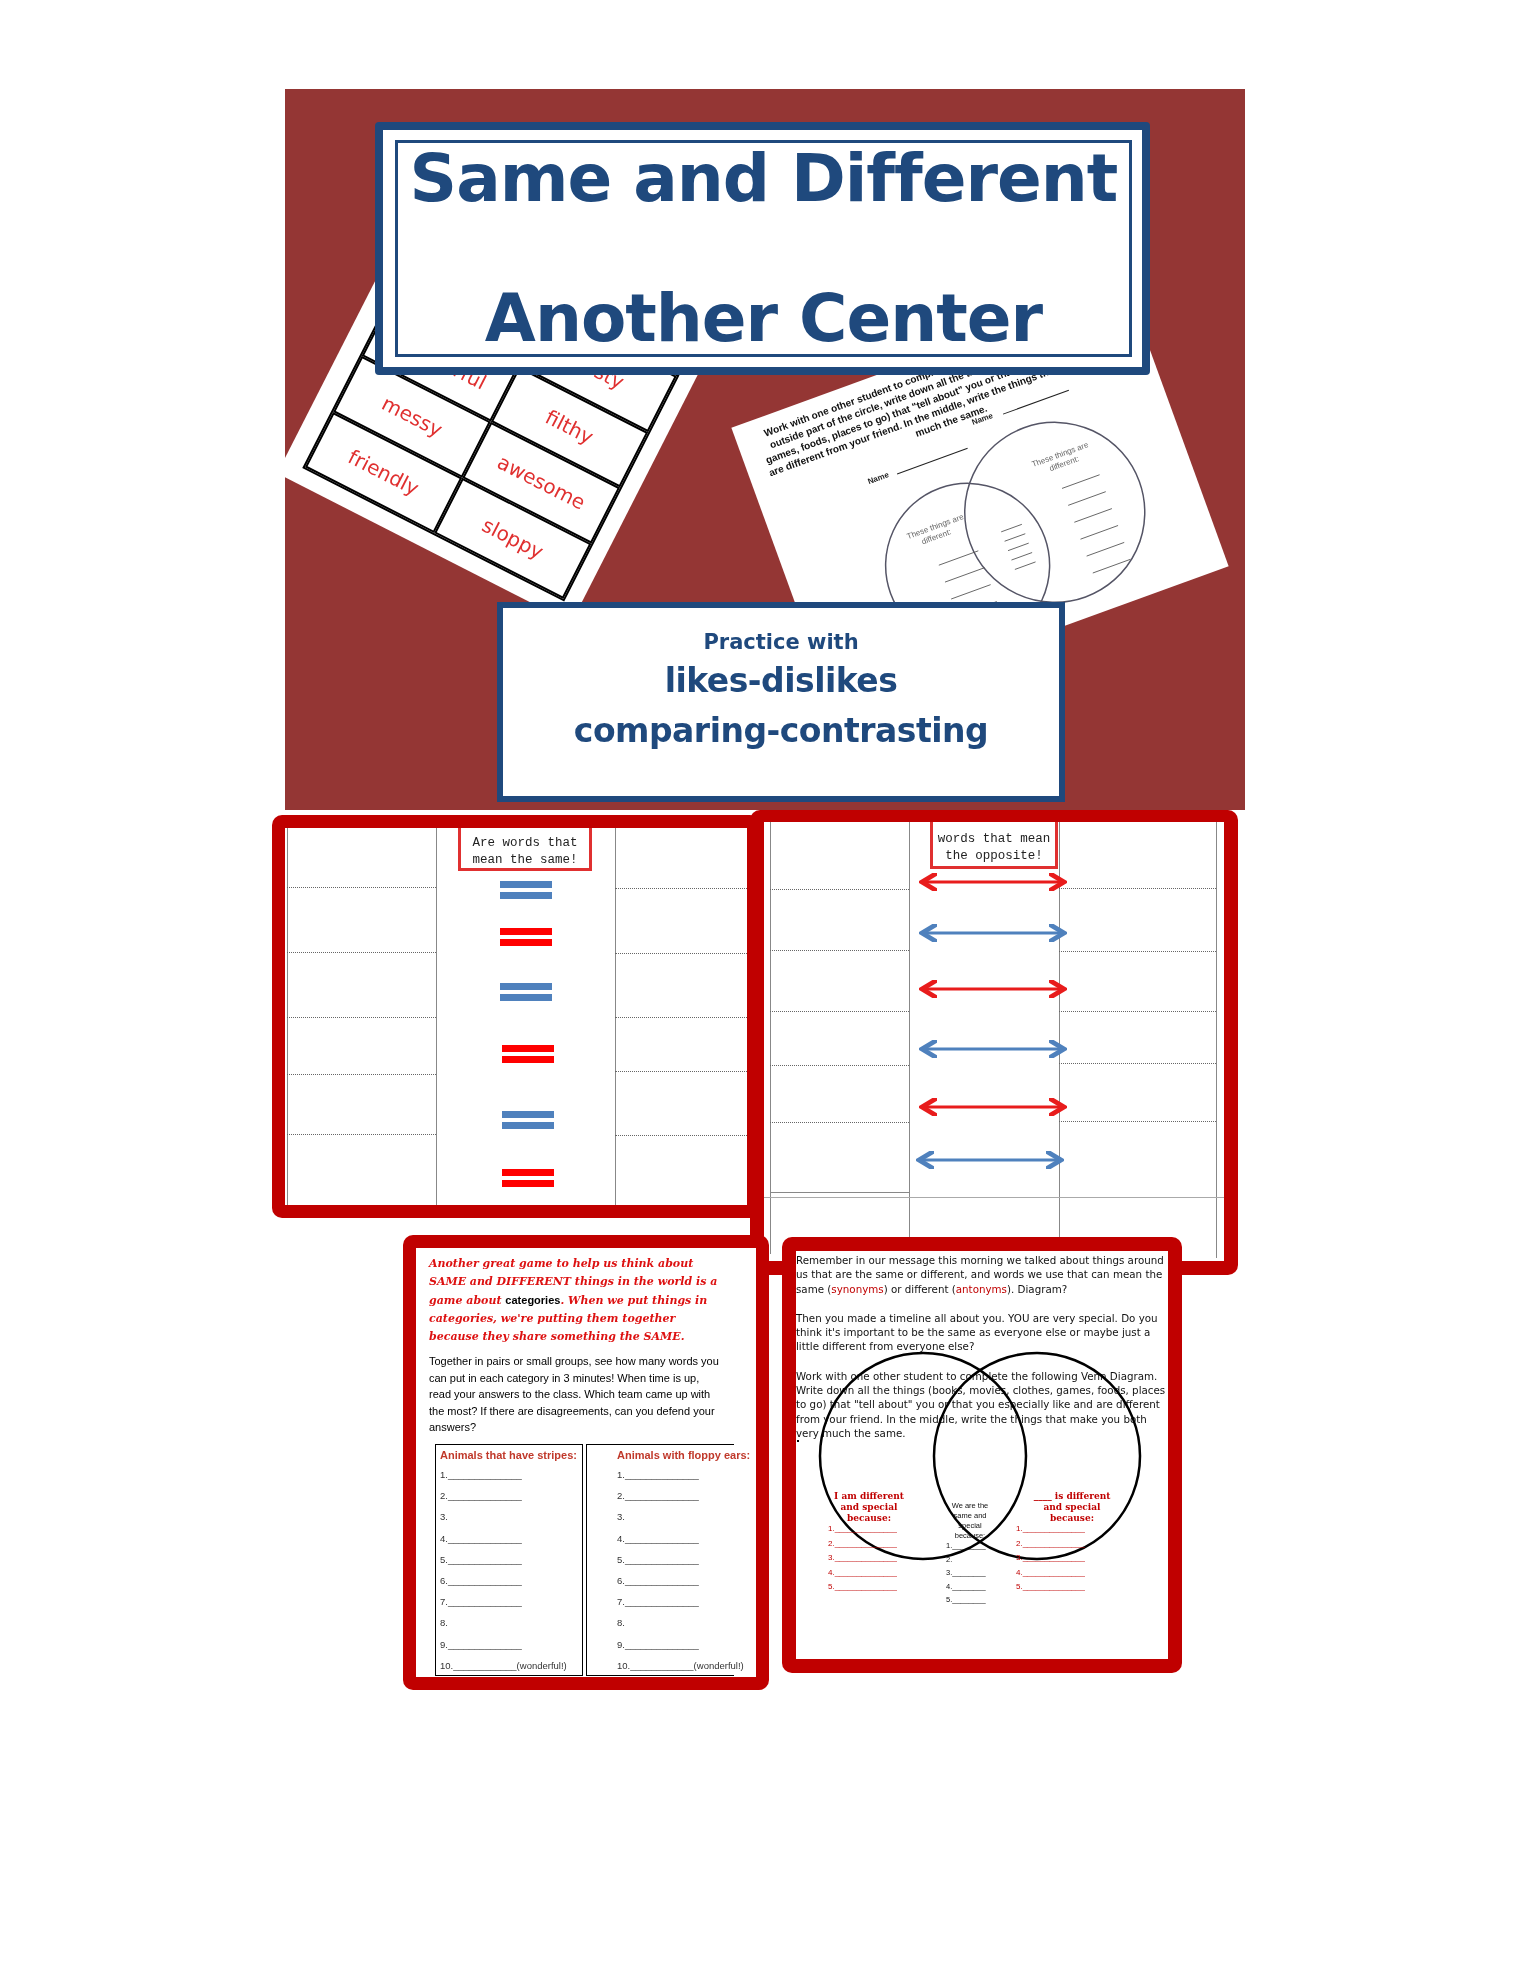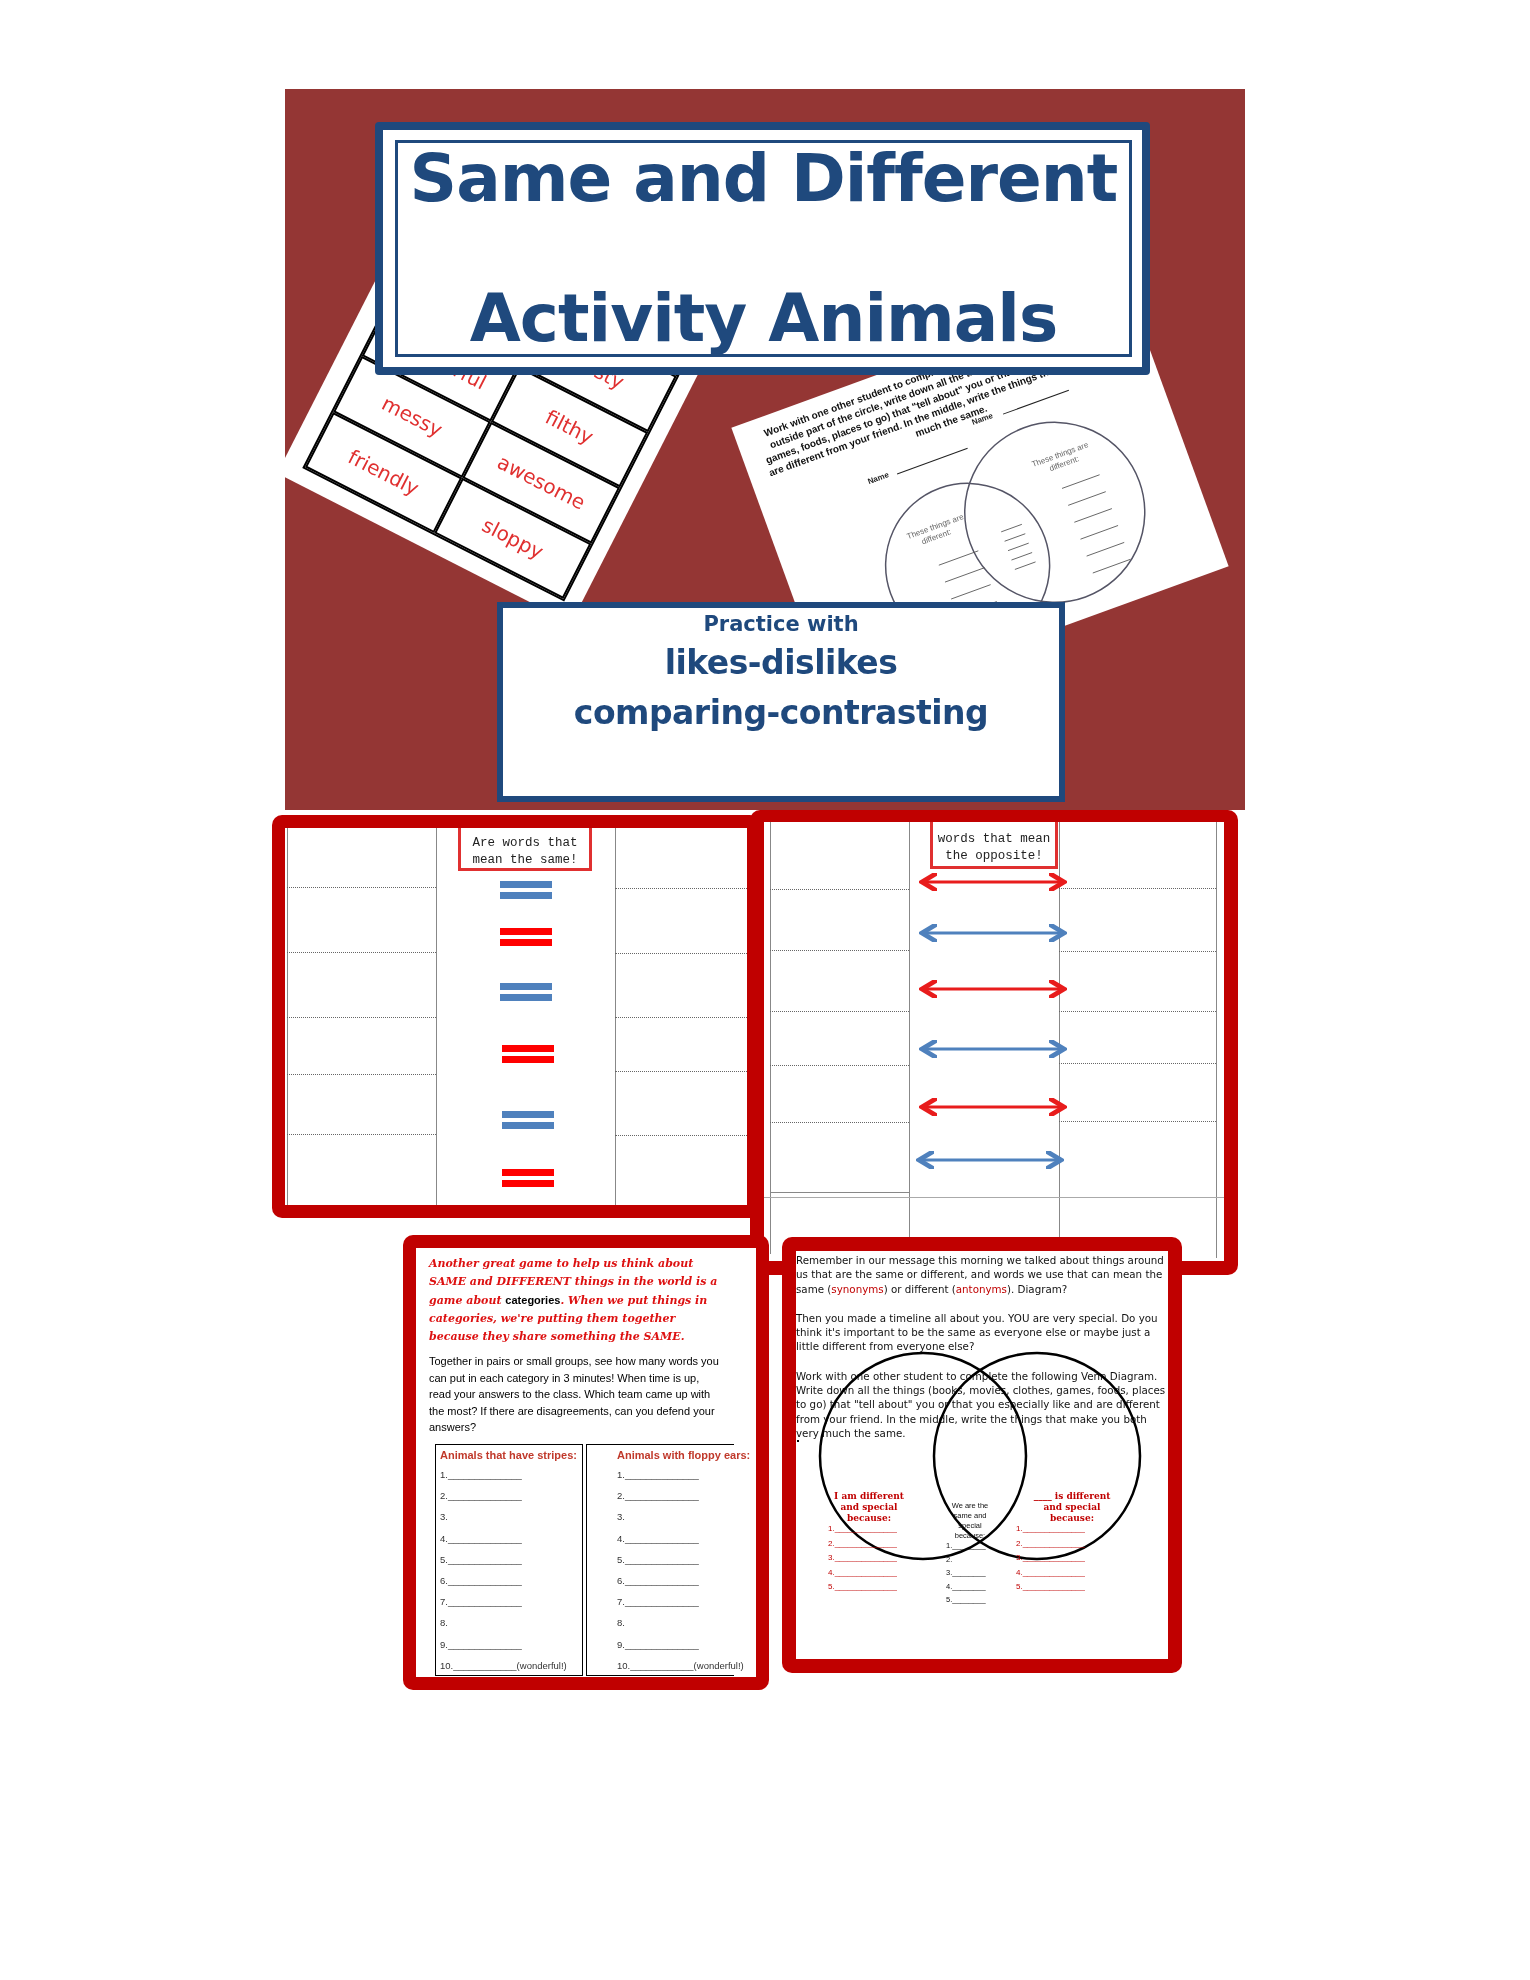--- a/index.html
+++ b/index.html
@@ -18,21 +18,21 @@
   .syn-grid { position:absolute; left:20px; top:20px; width:290px; height:250px; display:grid; grid-template-columns:1fr 1fr; grid-template-rows:repeat(4,1fr); border:2px solid #000; }
   .syn-cell { border:2px solid #000; display:flex; align-items:center; justify-content:center; color:#e03030; font-family:"DejaVu Sans", sans-serif; font-size:20px; }
 
   
   .venn-card { left:485px; top:258px; width:420px; height:300px; background:#fff; transform:rotate(-20deg); transform-origin:50% 50%; }
   .venn-card .txt { position:absolute; left:14px; top:10px; width:390px; font-size:10px; font-weight:bold; line-height:13px; color:#111; text-align:center; }
   .venn-card svg { position:absolute; left:0; top:0; }
 
   .sub-box { left:212px; top:513px; width:568px; height:200px; background:#1f497d; }
   .sub-box .inner { position:absolute; left:6px; top:6px; right:6px; bottom:6px; background:#fff; display:flex; flex-direction:column; align-items:center; }
-  .sub-small { color:#1f497d; font-family:"DejaVu Sans", sans-serif; font-weight:bold; font-size:21px; margin-top:2px; line-height:28px; }
+  .sub-small { color:#1f497d; font-family:"DejaVu Sans", sans-serif; font-weight:bold; font-size:21px; margin-top:20px; line-height:28px; }
   .sub-big { color:#1f497d; font-family:"DejaVu Sans", sans-serif; font-weight:bold; font-size:33px; line-height:50px; letter-spacing:-0.5px; }
 
   
   .frame { background:#c00000; border-radius:10px; }
   .frame .paper { position:absolute; background:#fff; overflow:hidden; }
 
   #syn-sheet { left:272px; top:815px; width:488px; height:403px; }
   #syn-sheet .paper { left:13px; top:13px; right:13px; bottom:13px; }
   #ant-sheet { left:750px; top:810px; width:488px; height:465px; }
   #ant-sheet .paper { left:14px; top:12px; right:14px; bottom:14px; }
@@ -114,21 +114,21 @@
           <line x1="218" y1="220" x2="240" y2="220"></line>
         <line x1="218" y1="230" x2="240" y2="230"></line>
       </g>
     </svg>
   </div>
 
   <div class="abs title-box">
     <div class="inner1"></div>
     <div class="inner2">
       <div class="title-line">Same and Different</div>
-      <div class="title-line">Activity Animals</div>
+      <div class="title-line">Another Center</div>
     </div>
   </div>
 
   <div class="abs sub-box">
     <div class="inner">
       <div class="sub-small">Practice with</div>
       <div class="sub-big">likes-dislikes</div>
       <div class="sub-big">comparing-contrasting</div>
     </div>
   </div>

